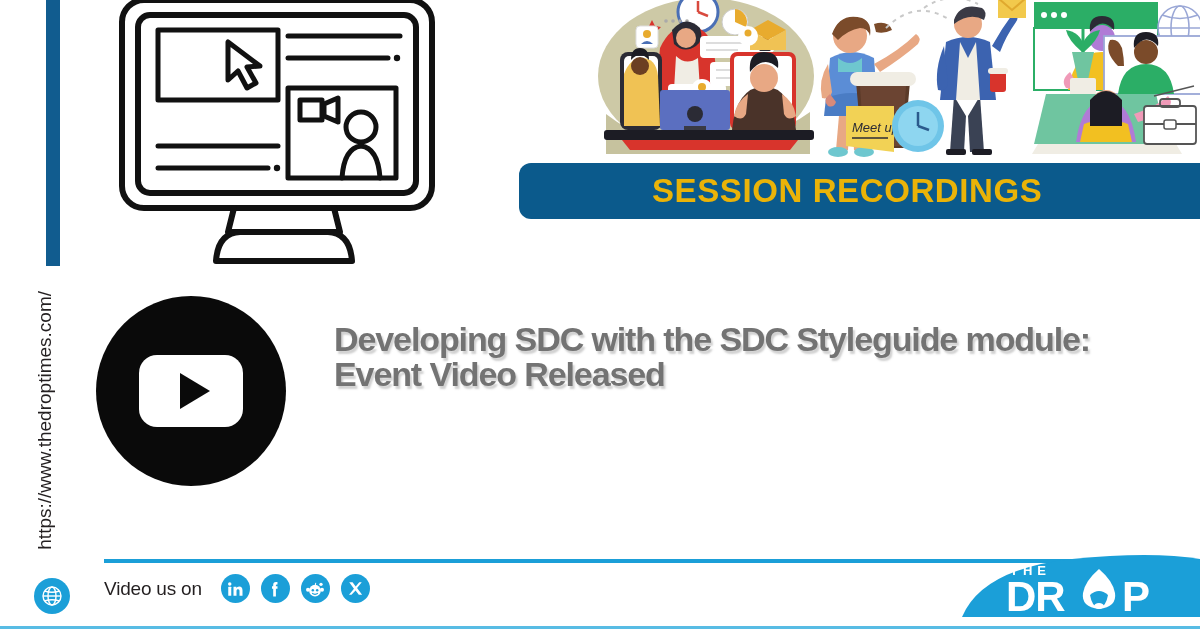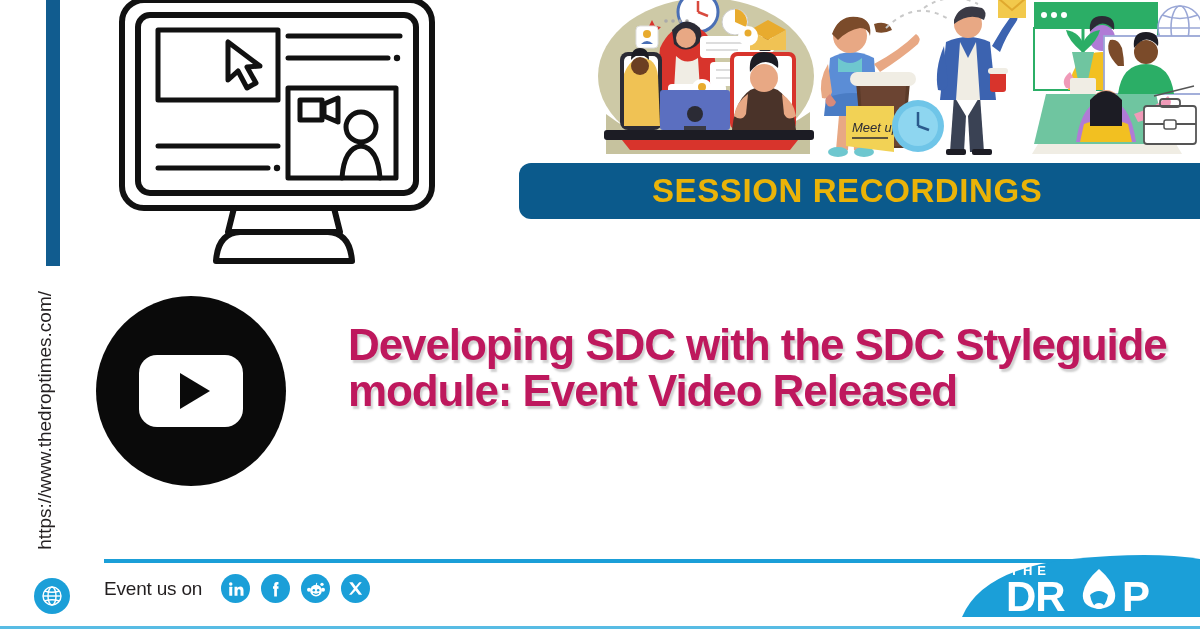--- a/index.html
+++ b/index.html
@@ -85,26 +85,26 @@
   .yt-play{
     width:0; height:0;
     border-left:30px solid #0a0a0a;
     border-top:18px solid transparent;
     border-bottom:18px solid transparent;
     margin-left:8px;
   }
 
   
   .headline{
-    position:absolute; left:348px; top:322px;
+    position:absolute; left:334px; top:322px;
     width:830px;
-    font-size:44px;
+    font-size:34px;
     line-height:1.04;
     font-weight:bold;
-    color:#be185d;
+    color:#737373;
     letter-spacing:-1.1px;
     text-shadow:2px 3px 2px rgba(120,120,120,0.35);
   }
 
   
   .footer-rule{
     position:absolute; left:104px; top:559px;
     width:1096px; height:4px;
     background:#1B9FD8;
   }
@@ -362,21 +362,21 @@
     <div class="yt-screen">
       <div class="yt-play"></div>
     </div>
   </div>
 
   <div class="headline">Developing SDC with the SDC Styleguide module: Event Video Released</div>
 
   <div class="footer-rule"></div>
 
   <div class="follow-row">
-    <span class="follow-label">Event us on</span>
+    <span class="follow-label">Video us on</span>
 
     <span class="soc">
       <svg width="18" height="18" viewBox="0 0 24 24" fill="#ffffff">
         <rect x="3" y="9" width="4" height="12" rx="0.5"></rect>
         <circle cx="5" cy="5.3" r="2.3"></circle>
         <path d="M10 9h3.8v1.8c.6-1.1 2-2.1 3.9-2.1 2.8 0 4.3 1.7 4.3 5.1V21h-4v-6.1c0-1.5-.5-2.5-1.9-2.5-1.3 0-2.1.9-2.1 2.5V21h-4z"></path>
       </svg>
     </span>
 
     <span class="soc">

